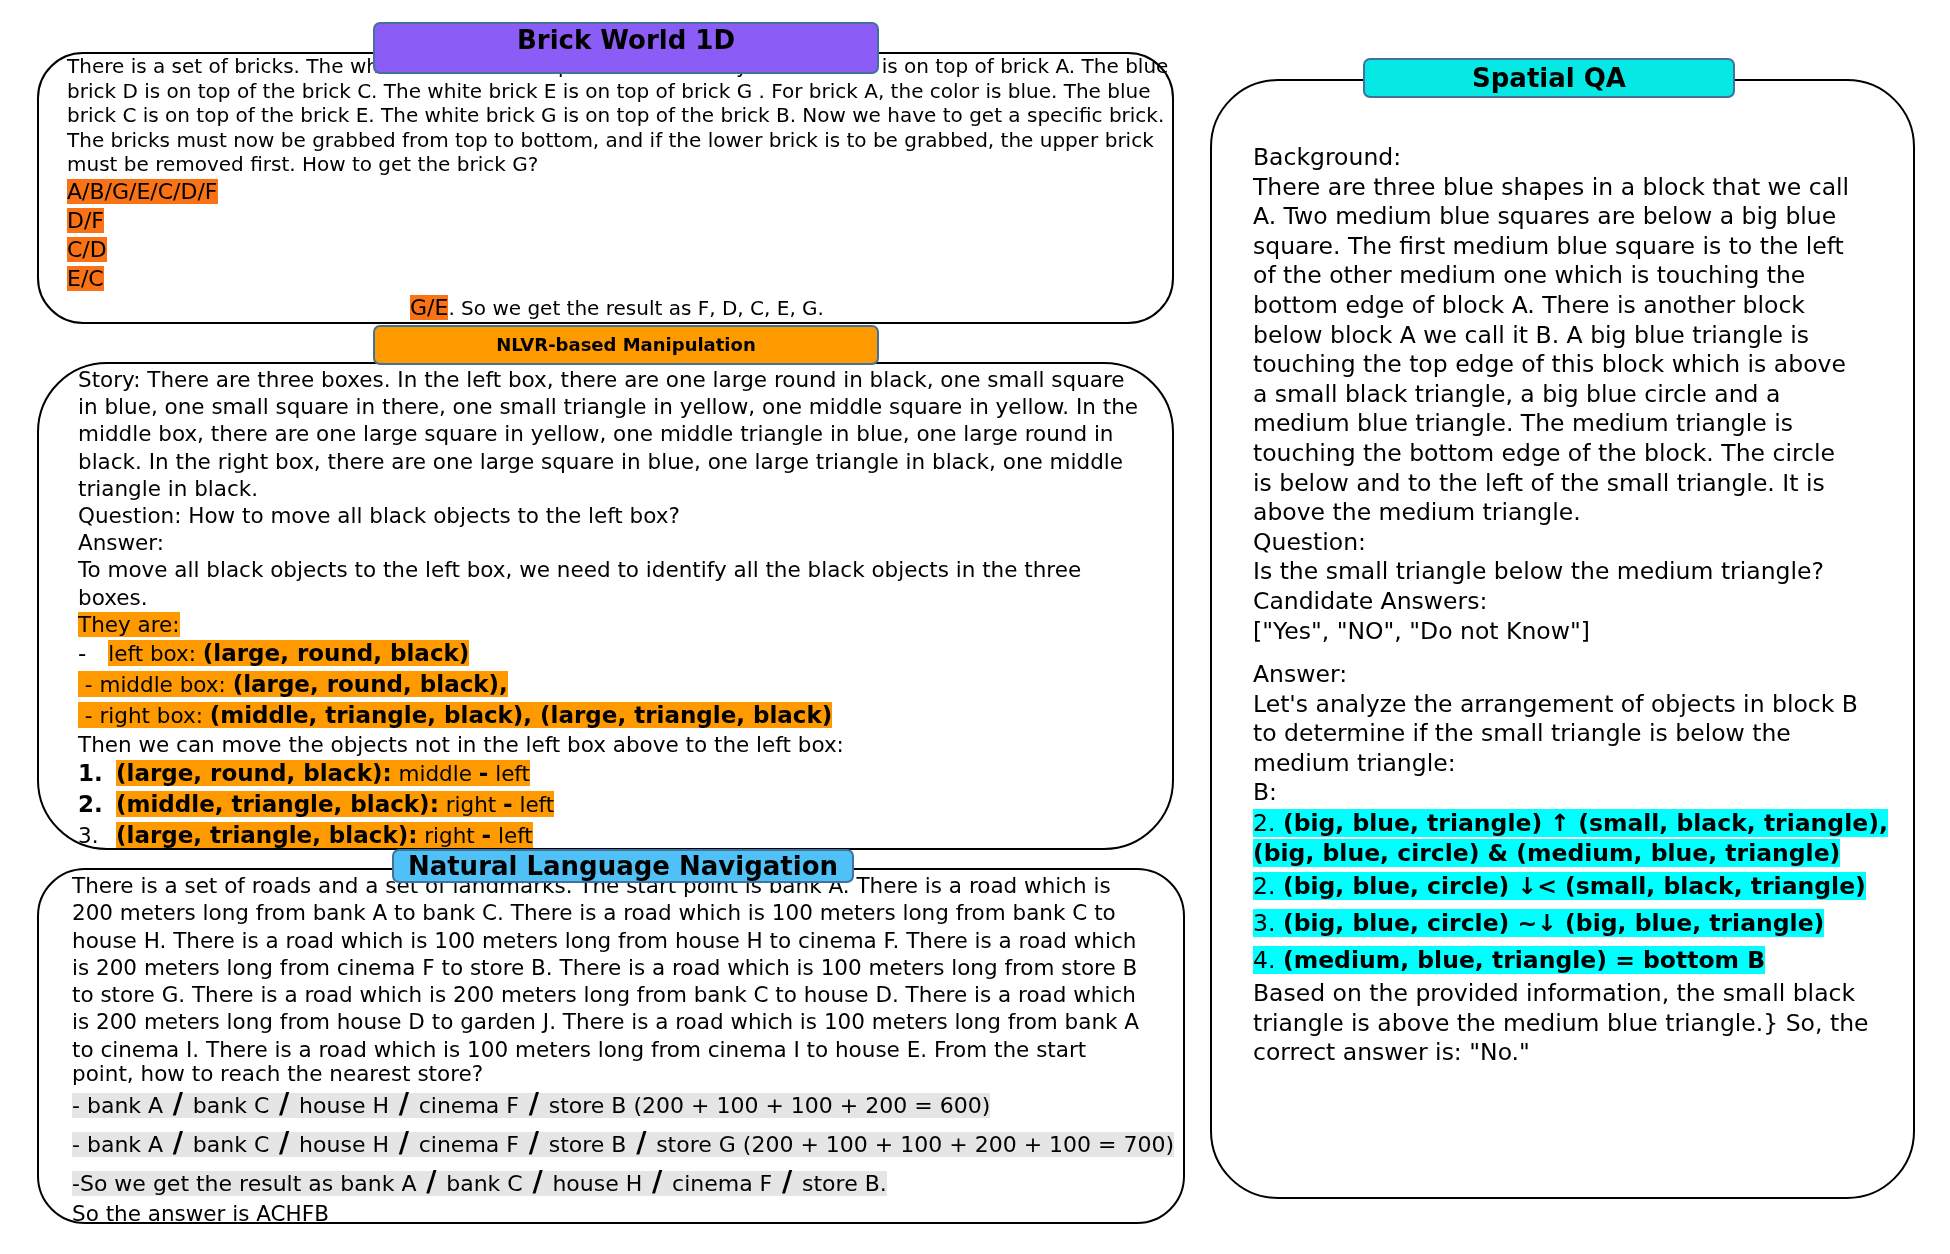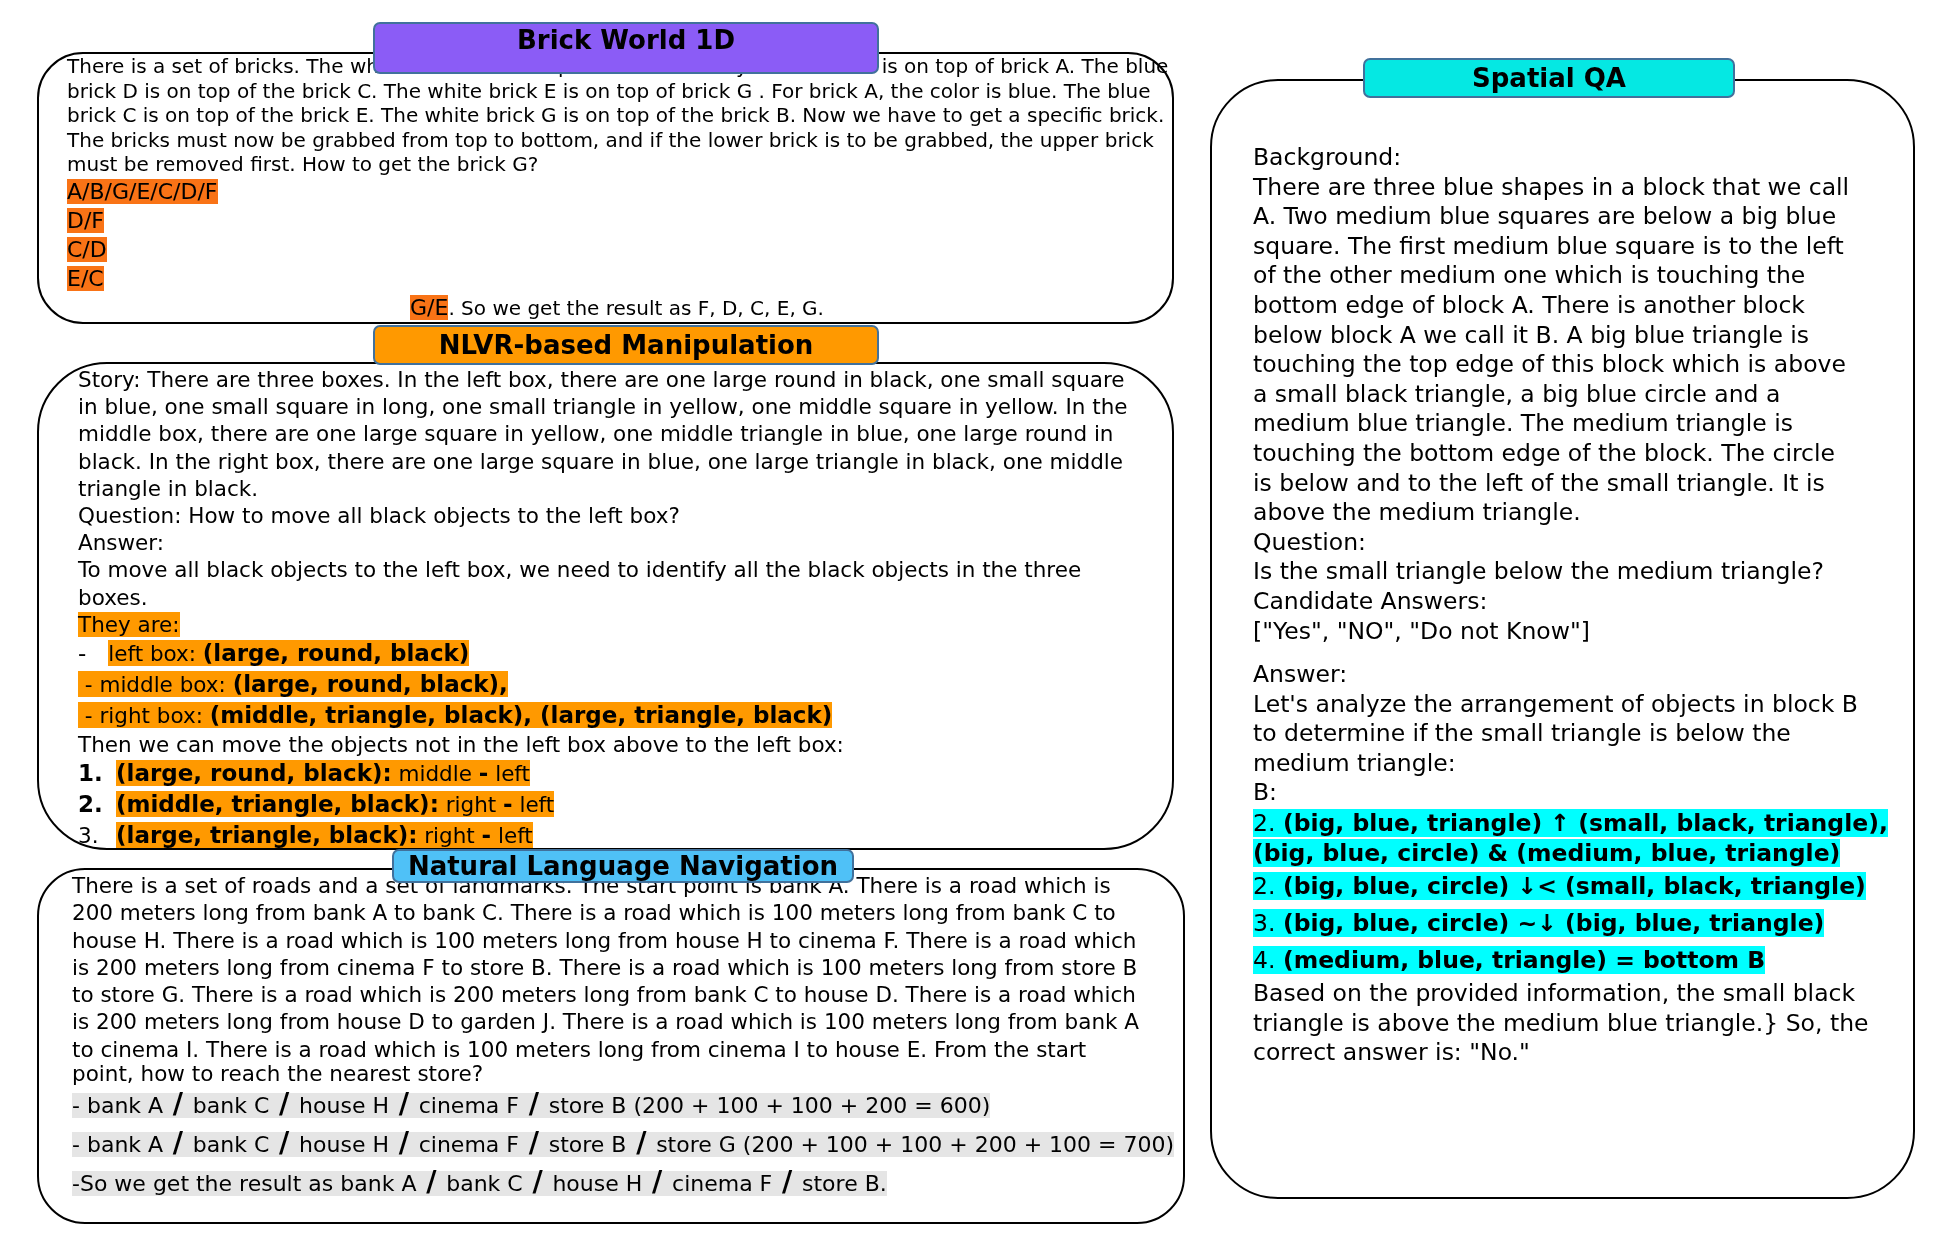--- a/index.html
+++ b/index.html
@@ -18,21 +18,21 @@
   .slash { font-weight:bold; }
 
   
   #p1 { left:37px; top:52px; width:1137px; height:272px; border-radius:46px; }
   #t1 { left:373px; top:22px; width:506px; height:52px; background:#8b5cf6; font-size:26px; line-height:32px; }
   #p1text { left:67px; top:54px; width:1100px; font-size:20px; line-height:24.5px; }
   #p1text .ans { font-size:22px; line-height:29px; }
 
   
   #p2 { left:37px; top:362px; width:1137px; height:488px; border-radius:70px; }
-  #t2 { left:373px; top:325px; width:506px; height:40px; background:#FF9900; font-size:26px; line-height:36px; }
+  #t2 { left:373px; top:325px; width:506px; height:40px; background:#FF9900; font-size:18px; line-height:36px; }
   #p2text { left:78px; top:366px; width:1080px; font-size:21.5px; line-height:27.2px; }
   #p2text .big { font-size:23px; line-height:31px; }
   #p2text .num { font-size:23px; }
 
   
   #p3 { left:37px; top:868px; width:1148px; height:356px; border-radius:48px; }
   #t3 { left:392px; top:849px; width:462px; height:34px; background:#4FC1F7; font-size:26px; line-height:30px; }
   #p3text { left:72px; top:872px; width:1100px; font-size:21.5px; line-height:27.3px; }
   #p3text .route { font-size:22px; line-height:37px; }
 
@@ -59,21 +59,21 @@
   <span class="line ans"><span class="hl-green">D/F</span></span>
   <span class="line ans"><span class="hl-green">C/D</span></span>
   <span class="line ans"><span class="hl-green">E/C</span></span>
   <span class="line ans" style="font-size:20px;text-align:center;"><span class="hl-green" style="font-size:22px;">G/E</span><span>.  So we get the result as F, D, C, E, G.</span></span>
 </div>
 
 <div id="p2" class="panel"></div>
 <div id="t2" class="title">NLVR-based Manipulation</div>
 <div id="p2text" class="txt">
   <span class="line">Story: There are three boxes. In the left box, there are one large round in black, one small square</span>
-  <span class="line">in blue, one small square in long, one small triangle in yellow, one middle square in yellow. In the</span>
+  <span class="line">in blue, one small square in there, one small triangle in yellow, one middle square in yellow. In the</span>
   <span class="line">middle box, there are one large square in yellow, one middle triangle in blue, one large round in</span>
   <span class="line">black. In the right box, there are one large square in blue, one large triangle in black, one middle</span>
   <span class="line">triangle in black.</span>
   <span class="line">Question: How to move all black objects to the left box?</span>
   <span class="line">Answer:</span>
   <span class="line">To move all black objects to the left box, we need to identify all the black objects in the three</span>
   <span class="line">boxes.</span>
   <span class="line"><span class="hl-orange">They are:</span></span>
   <span class="line big" style="white-space:pre;"><span>-   </span><span class="hl-orange"><span style="font-size:21.5px;">left box: </span><span class="b">(large, round, black)</span></span></span>
   <span class="line big" style="white-space:pre;"><span class="hl-orange"><span style="font-size:21.5px;"> - </span><span style="font-size:21.5px;">middle box: </span><span class="b">(large, round, black),</span></span></span>
@@ -91,20 +91,21 @@
   <span class="line">200 meters long from bank A to bank C. There is a road which is 100 meters long from bank C to</span>
   <span class="line">house H. There is a road which is 100 meters long from house H to cinema F. There is a road which</span>
   <span class="line">is 200 meters long from cinema F to store B. There is a road which is 100 meters long from store B</span>
   <span class="line">to store G. There is a road which is 200 meters long from bank C to house D. There is a road which</span>
   <span class="line">is 200 meters long from house D to garden J. There is a road which is 100 meters long from bank A</span>
   <span class="line">to cinema I. There is a road which is 100 meters long from cinema I to house E.  From the start</span>
   <span class="line" style="line-height:22px;">point, how to reach the nearest store?</span>
   <span class="line route"><span class="hl-blue route-fill"><span>- </span><span>bank A</span><span class="slash" style="font-size: 28px;"> / </span><span>bank C</span><span class="slash" style="font-size: 28px;"> / </span><span>house H</span><span class="slash" style="font-size: 28px;"> / </span><span>cinema F</span><span class="slash" style="font-size: 28px;"> / </span><span>store B</span><span> (200 + 100 + 100 + 200 = 600)</span></span></span>
   <span class="line route"><span class="hl-blue route-fill"><span>- </span><span>bank A</span><span class="slash" style="font-size: 28px;"> / </span><span>bank C</span><span class="slash" style="font-size: 28px;"> / </span><span>house H</span><span class="slash" style="font-size: 28px;"> / </span><span>cinema F</span><span class="slash" style="font-size: 28px;"> / </span><span>store B</span><span class="slash" style="font-size: 28px;"> / </span><span>store G</span><span> (200 + 100 + 100 + 200 + 100 = 700)</span></span></span>
   <span class="line route"><span class="hl-blue route-fill"><span>-So we get the result as </span><span>bank A</span><span class="slash" style="font-size: 28px;"> / </span><span>bank C</span><span class="slash" style="font-size: 28px;"> / </span><span>house H</span><span class="slash" style="font-size: 28px;"> / </span><span>cinema F</span><span class="slash" style="font-size: 28px;"> / </span><span>store B</span><span>.</span></span></span>
+  <span class="line" style="line-height:24px;">So the answer is ACHFB</span>
 </div>
 
 <div id="p4" class="panel"></div>
 <div id="t4" class="title">Spatial QA</div>
 <div id="p4text" class="txt">
   <span class="line">Background:</span>
   <span class="line">There are three blue shapes in a block that we call</span>
   <span class="line">A. Two medium blue squares are below a big blue</span>
   <span class="line">square. The first medium blue square is to the left</span>
   <span class="line">of the other medium one which is touching the</span>

